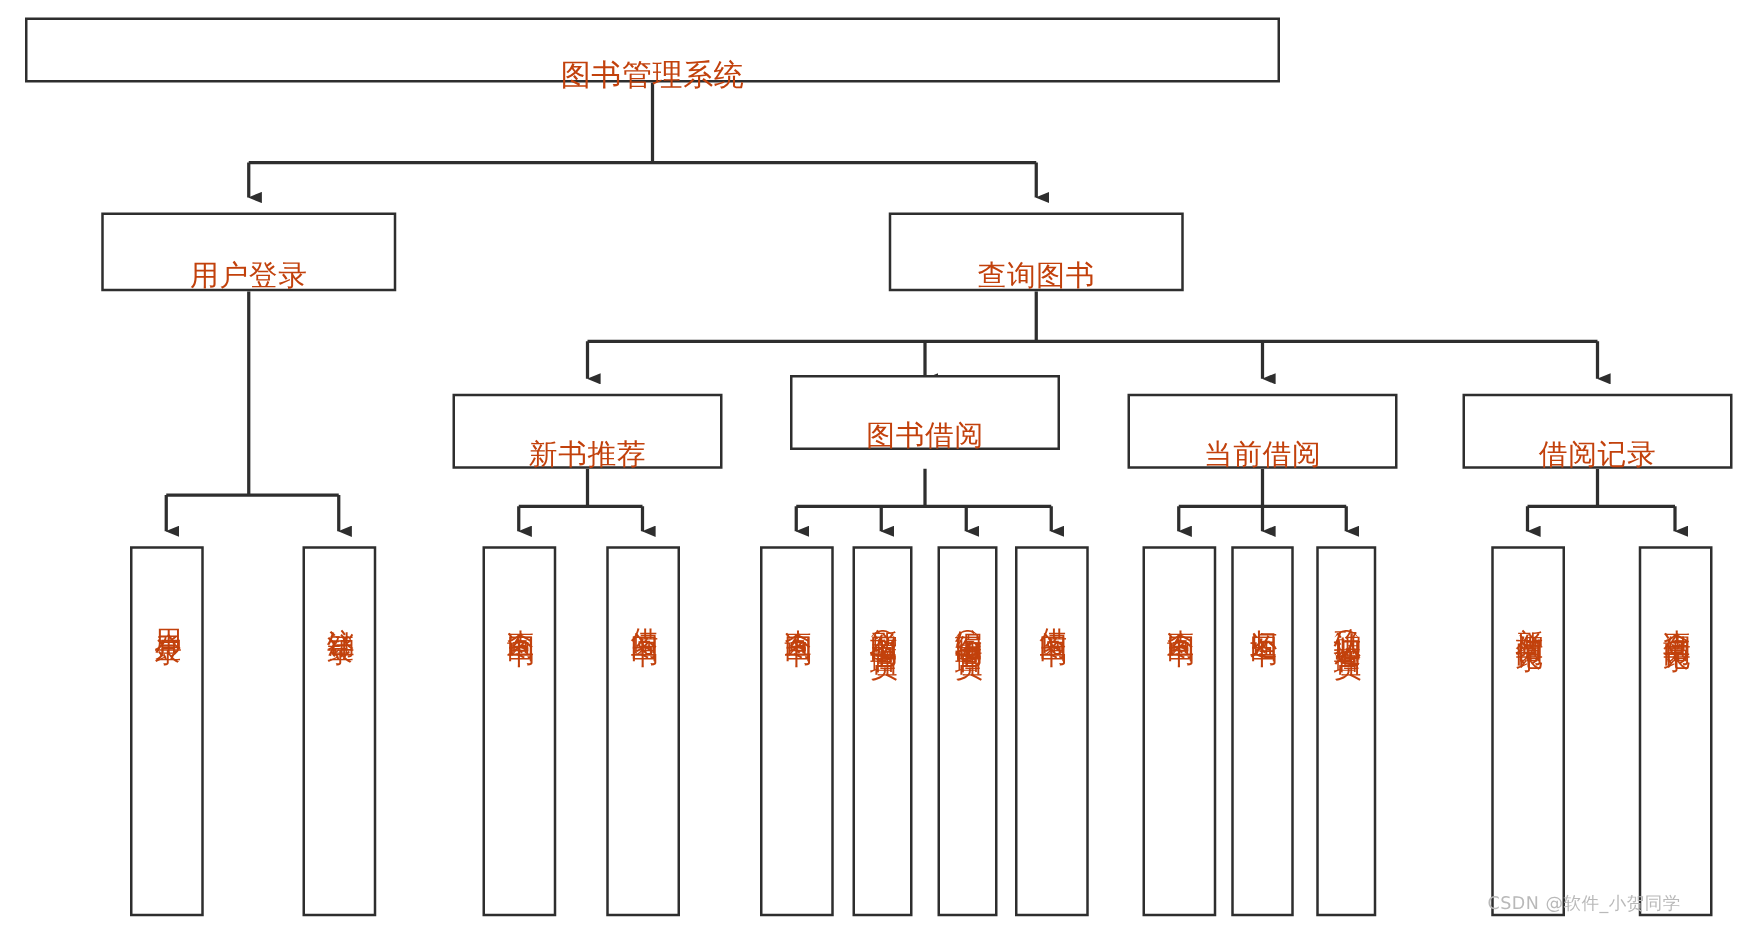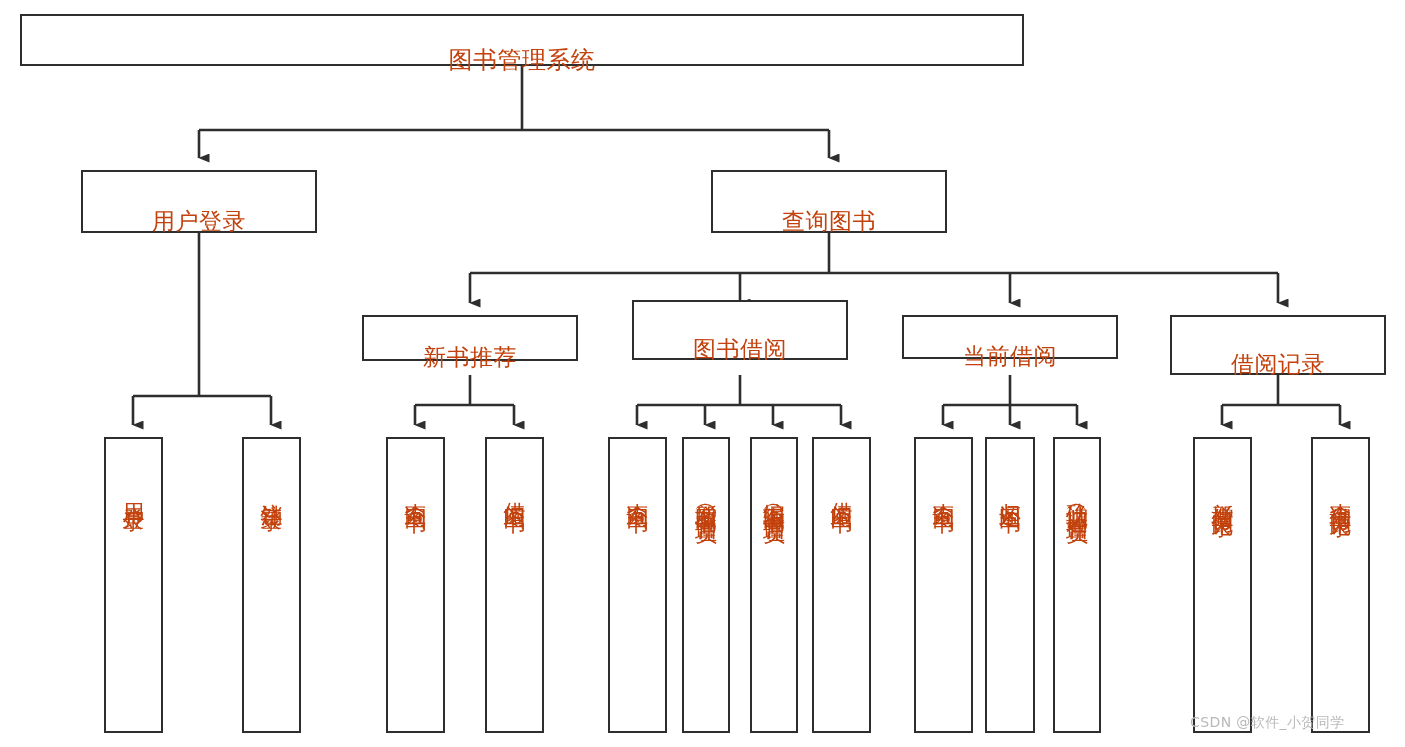--- a/index.html
+++ b/index.html
@@ -138,27 +138,27 @@
     <span class="label">图书管理系统</span>
   </div>
 
   <div class="node horiz" style="left:81px; top:170px; width:236px; height:63px;">
     <span class="label">用户登录</span>
   </div>
   <div class="node horiz" style="left:711px; top:170px; width:236px; height:63px;">
     <span class="label">查询图书</span>
   </div>
 
-  <div class="node horiz" style="left:362px; top:315px; width:216px; height:46px;">
+  <div class="node horiz" style="left:362px; top:315px; width:216px; height:60px;">
     <span class="label">新书推荐</span>
   </div>
   <div class="node horiz" style="left:632px; top:300px; width:216px; height:60px;">
     <span class="label">图书借阅</span>
   </div>
-  <div class="node horiz" style="left:902px; top:315px; width:216px; height:44px;">
+  <div class="node horiz" style="left:902px; top:315px; width:216px; height:60px;">
     <span class="label">当前借阅</span>
   </div>
   <div class="node horiz" style="left:1170px; top:315px; width:216px; height:60px;align-items:center;">
     <span class="label">借阅记录</span>
   </div>
 
   <div class="node vert" style="left:104px; top:437px; width:59px; height:296px;">
     <span class="label">用户登录</span>
   </div>
   <div class="node vert" style="left:242px; top:437px; width:59px; height:296px;">

